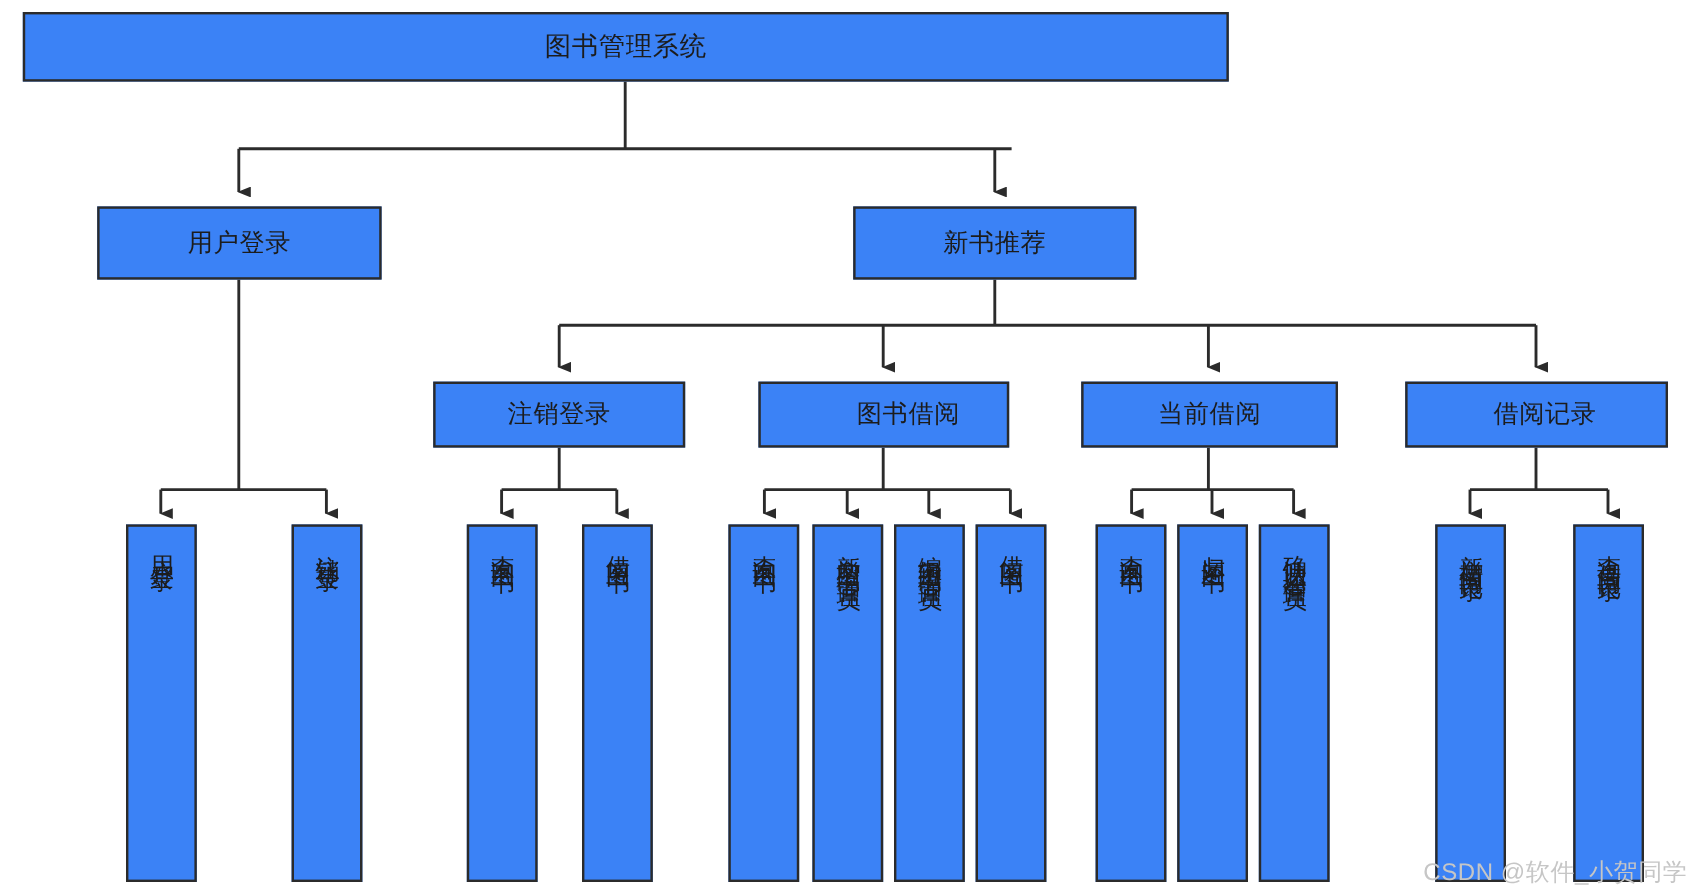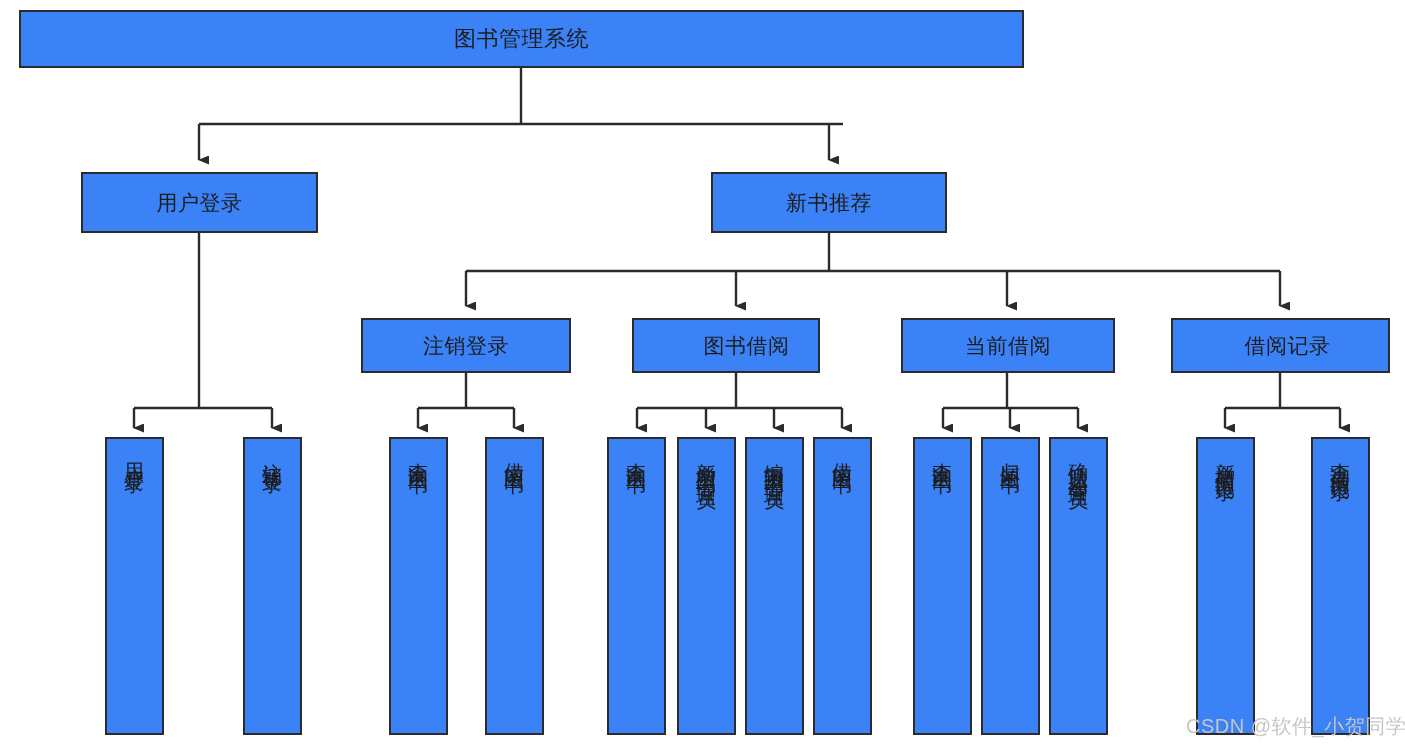--- a/index.html
+++ b/index.html
@@ -142,21 +142,21 @@
   </div>
 
   <div class="node horiz" style="left:711px; top:172px; width:236px; height:61px;">
     <span class="node-label">新书推荐</span>
   </div>
 
   <div class="node horiz" style="left:361px; top:318px; width:210px; height:55px;">
     <span class="node-label">注销登录</span>
   </div>
 
-  <div class="node horiz" style="left:632px; top:318px; width:188px; height:55px;padding-left:41px;">
+  <div class="node horiz" style="left:632px; top:318px; width:209px; height:55px;padding-left:41px;">
     <span class="node-label">图书借阅</span>
   </div>
 
   <div class="node horiz" style="left:901px; top:318px; width:214px; height:55px;">
     <span class="node-label">当前借阅</span>
   </div>
 
   <div class="node horiz" style="left:1171px; top:318px; width:219px; height:55px;padding-left:14px;">
     <span class="node-label">借阅记录</span>
   </div>

